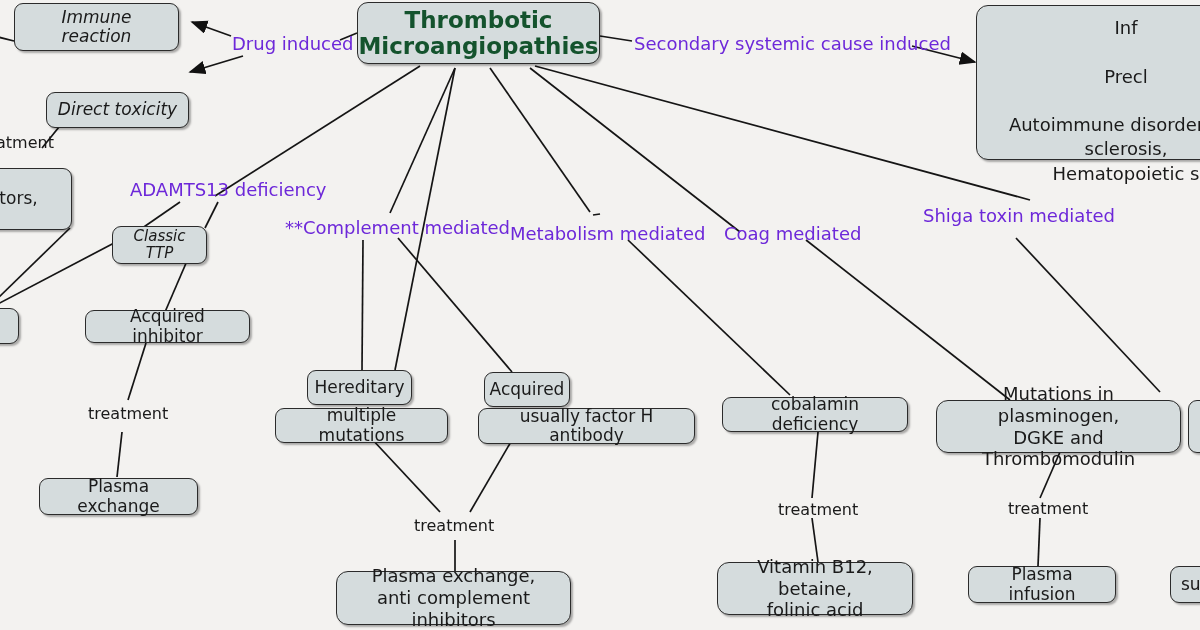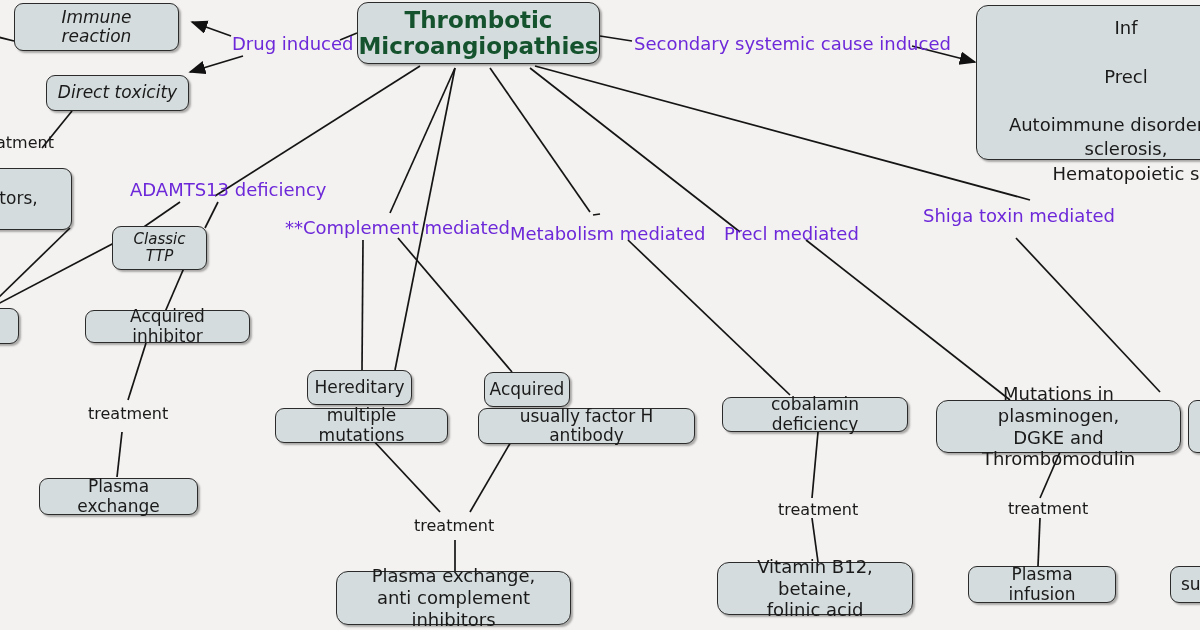--- a/index.html
+++ b/index.html
@@ -137,27 +137,27 @@
       <line x1="1060" y1="452" x2="1040" y2="498"></line>
       <line x1="1040" y1="518" x2="1038" y2="566"></line>
     </g>
   </svg>
 
   <div class="node root" style="left:357px; top:2px; width:243px; height:62px;">Thrombotic
 Microangiopathies</div>
 
   <div class="node italic" style="left:14px; top:3px; width:165px; height:48px;">Immune reaction</div>
 
-  <div class="node italic" style="left:46px; top:75px; width:143px; height:36px;">Direct toxicity</div>
+  <div class="node italic" style="left:46px; top:92px; width:143px; height:36px;">Direct toxicity</div>
 
   <div class="node" style="left:-66px; top:168px; width:138px; height:62px;">hibitors,</div>
 
   <div class="node" style="left:-44px; top:308px; width:63px; height:36px;">cy</div>
 
-  <div class="node italic" style="left:112px; top:226px; width:95px; height:44px; font-size:15px;">Classic TTP</div>
+  <div class="node italic" style="left:112px; top:226px; width:95px; height:38px; font-size:15px;">Classic TTP</div>
 
   <div class="node" style="left:85px; top:310px; width:165px; height:33px;">Acquired inhibitor</div>
 
   <div class="node" style="left:39px; top:478px; width:159px; height:37px;">Plasma exchange</div>
 
   <div class="node" style="left:307px; top:370px; width:105px; height:35px;">Hereditary</div>
 
   <div class="node" style="left:275px; top:408px; width:173px; height:35px;">multiple mutations</div>
 
   <div class="node" style="left:484px; top:372px; width:86px; height:35px;">Acquired</div>
@@ -192,21 +192,21 @@
   <div class="link-label" style="left:232px; top:33px;">Drug induced</div>
 
   <div class="link-label" style="left:634px; top:33px;">Secondary systemic cause induced</div>
 
   <div class="link-label" style="left:130px; top:179px;">ADAMTS13 deficiency</div>
 
   <div class="link-label" style="left:285px; top:217px;">**Complement mediated</div>
 
   <div class="link-label" style="left:510px; top:223px;">Metabolism mediated</div>
 
-  <div class="link-label" style="left:724px; top:223px;">Precl mediated</div>
+  <div class="link-label" style="left:724px; top:223px;">Coag mediated</div>
 
   <div class="link-label" style="left:923px; top:205px;">Shiga toxin mediated</div>
 
   <div class="edge-label" style="left:-4px; top:133px;">atment</div>
 
   <div class="edge-label" style="left:88px; top:404px;">treatment</div>
 
   <div class="edge-label" style="left:414px; top:516px;">treatment</div>
 
   <div class="edge-label" style="left:778px; top:500px;">treatment</div>

